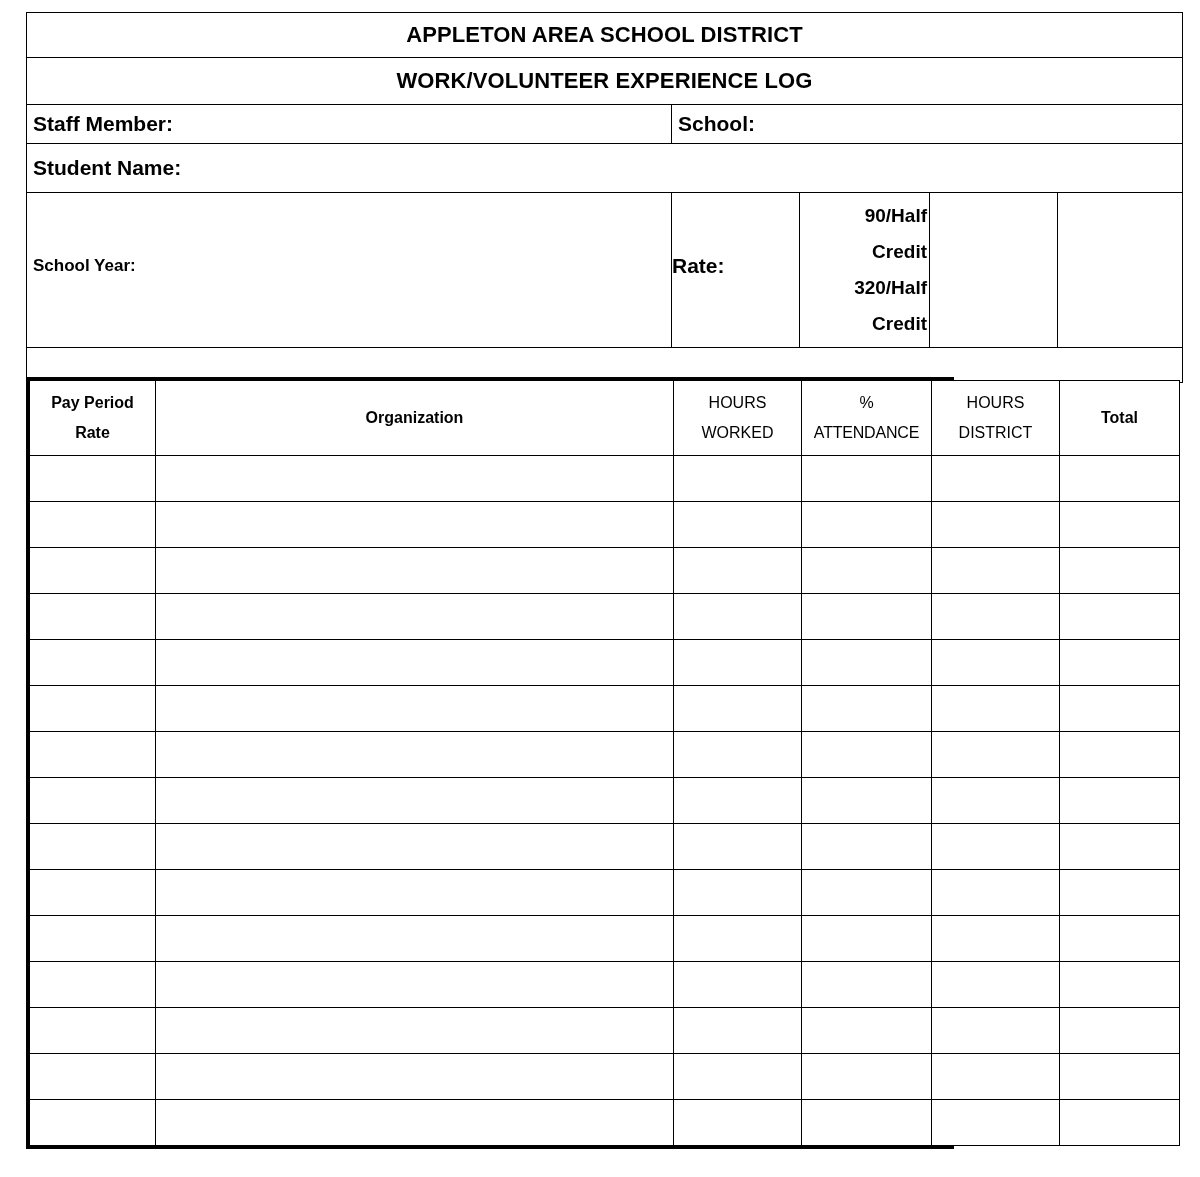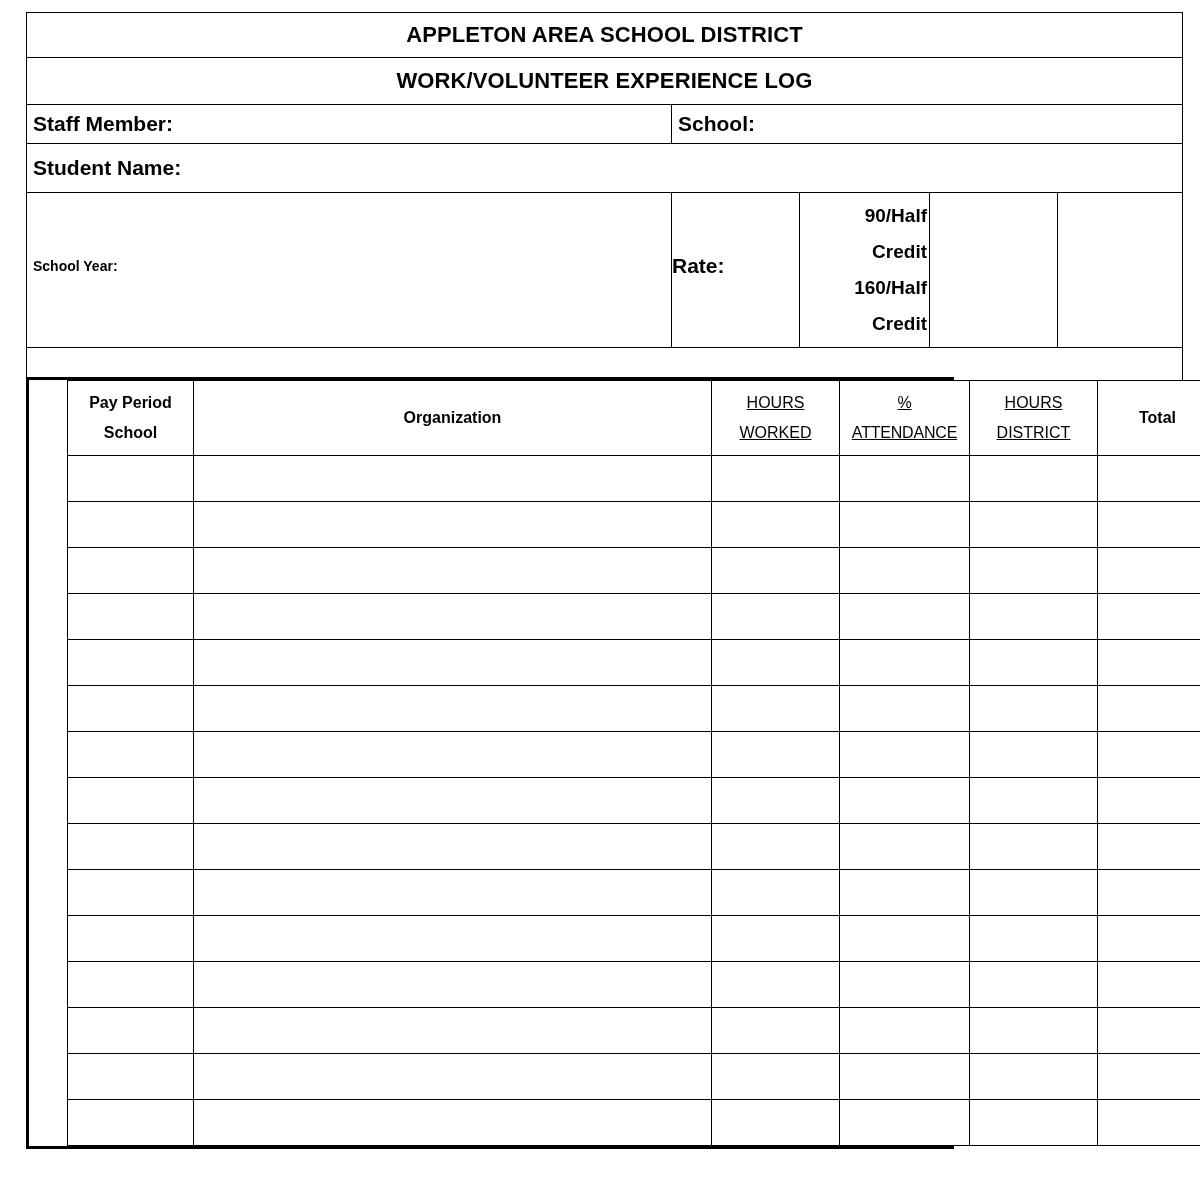--- a/index.html
+++ b/index.html
@@ -69,21 +69,21 @@
     vertical-align: middle;
     white-space: nowrap;
   }
   .label-cell.short {
     height: 38px;
   }
 
   .year-cell {
     height: 146px;
     font-weight: bold;
-    font-size: 14px;
+    font-size: 17px;
     padding-left: 6px !important;
     vertical-align: bottom;
     padding-bottom: 8px !important;
     white-space: nowrap;
   }
   .rate-cell {
     height: 146px;
     font-weight: bold;
     font-size: 21px;
     text-align: left;
@@ -108,21 +108,20 @@
 
   
   .log-block {
     position: absolute;
     left: 26px;
     top: 377px;
     width: 928px;
     border: 3px solid #000000;
     box-sizing: border-box;
     background: #ffffff;
-    padding-left: 38px;
   }
   table.log {
     border-collapse: collapse;
     table-layout: fixed;
     width: 100%;
     background: #ffffff;
   }
   table.log td {
     border: 1px solid #000000;
     padding: 0;
@@ -141,21 +140,20 @@
   }
   td.h-org {
     font-weight: bold;
     font-size: 17px;
   }
   td.h-hours,
   td.h-attend,
   td.h-awarded {
     font-weight: normal;
     font-size: 15px;
-    text-decoration: underline;
   }
   td.h-attend {
     font-size: 14px;
     letter-spacing: -0.2px;
   }
   td.h-total {
     font-weight: bold;
     font-size: 17px;
   }
   .head .ln { display: block; white-space: nowrap; }
@@ -190,21 +188,21 @@
       </tr>
       <tr>
         <td class="label-cell" colspan="5">Student Name:</td>
       </tr>
       <tr>
         <td class="year-cell">School Year:</td>
         <td class="rate-cell">Rate:</td>
         <td class="credit-cell">
           <span class="ln">90/Half</span>
           <span class="ln">Credit</span>
-          <span class="ln">160/Half</span>
+          <span class="ln">320/Half</span>
           <span class="ln">Credit</span>
         </td>
         <td class="credit-cell"></td>
         <td class="credit-cell"></td>
       </tr>
       <tr>
         <td class="spacer-cell" colspan="5"></td>
       </tr>
     </tbody>
   </table>
@@ -216,21 +214,21 @@
         <col style="width:518px">
         <col style="width:128px">
         <col style="width:130px">
         <col style="width:128px">
         <col style="width:120px">
       </colgroup>
       <thead>
         <tr class="head">
           <td class="h-paydates">
             <span class="ln">Pay Period</span>
-            <span class="ln">School</span>
+            <span class="ln">Rate</span>
           </td>
           <td class="h-org">
             <span class="ln">Organization</span>
           </td>
           <td class="h-hours">
             <span class="ln">HOURS</span>
             <span class="ln">WORKED</span>
           </td>
           <td class="h-attend">
             <span class="ln">%</span>

